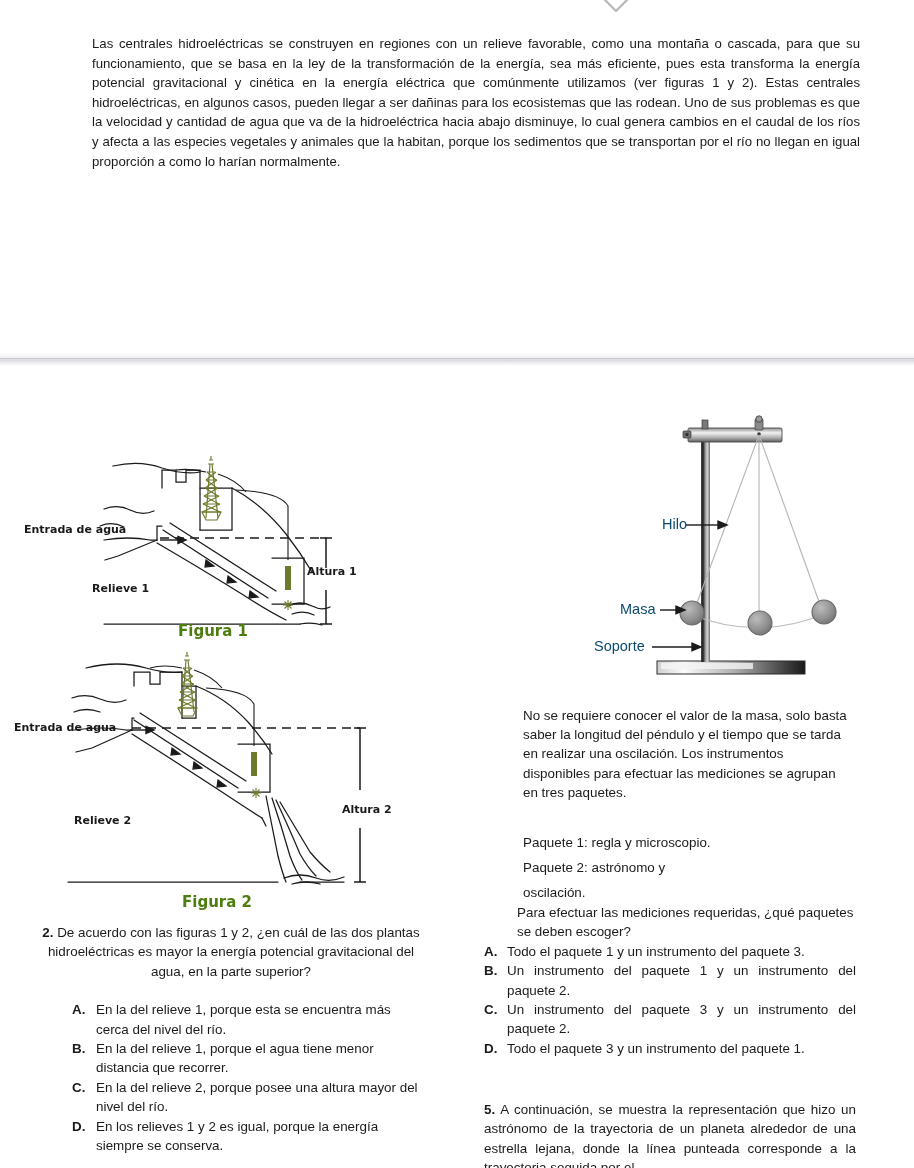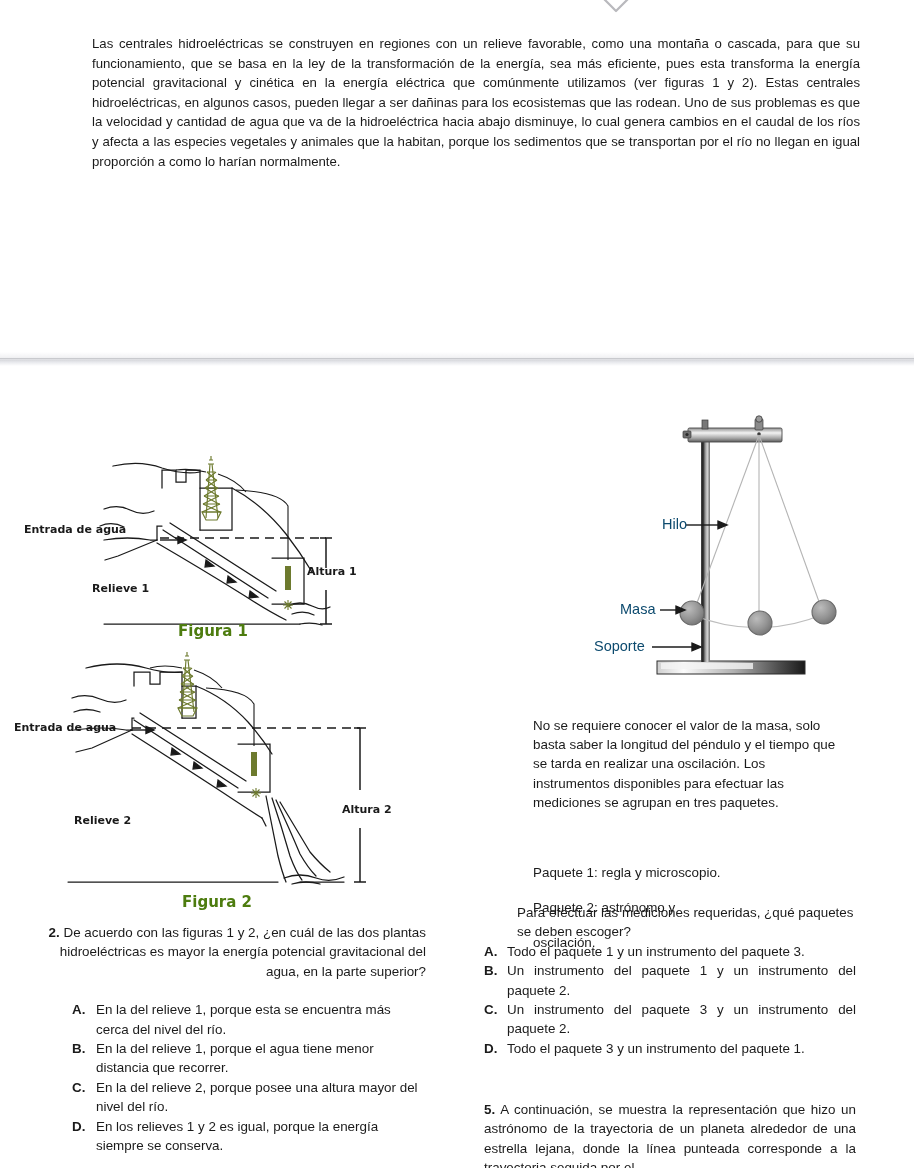--- a/index.html
+++ b/index.html
@@ -74,21 +74,21 @@
   }
 
   
   .rcol-prose {
     position: absolute;
     left: 517px; top: 700px; width: 340px;
     font-size: 13.4px;
     line-height: 19.2px;
     text-align: left;
   }
-  .rcol-prose p { margin: 16px; }
+  .rcol-prose p { margin: 6px; }
   .rcol-prose .gap { height: 19px; }
 
   
   .q-stem {
     font-size: 13.4px;
     line-height: 19.4px;
   }
   .q-num { font-weight: bold; }
 
   .opts { margin: 0; padding: 0; list-style: none; }
@@ -101,21 +101,21 @@
     font-weight: bold;
     flex: 0 0 auto;
   }
   .opt-text { flex: 1 1 auto; }
 
   
   .q2 {
     position: absolute;
     left: 36px; top: 923px; width: 390px;
   }
-  .q2 .q-stem { text-align: right; }
+  .q2 .q-stem { text-align: center; }
   .q2 .opts { margin-top: 19px; padding-left: 36px; }
   .q2 .opt { margin-bottom: 0; }
   .q2 .opt-letter { width: 24px; }
 
   
   .q4 {
     position: absolute;
     left: 484px; top: 903px; width: 372px;
   }
   .q4 .q-stem { padding-left: 33px; }

